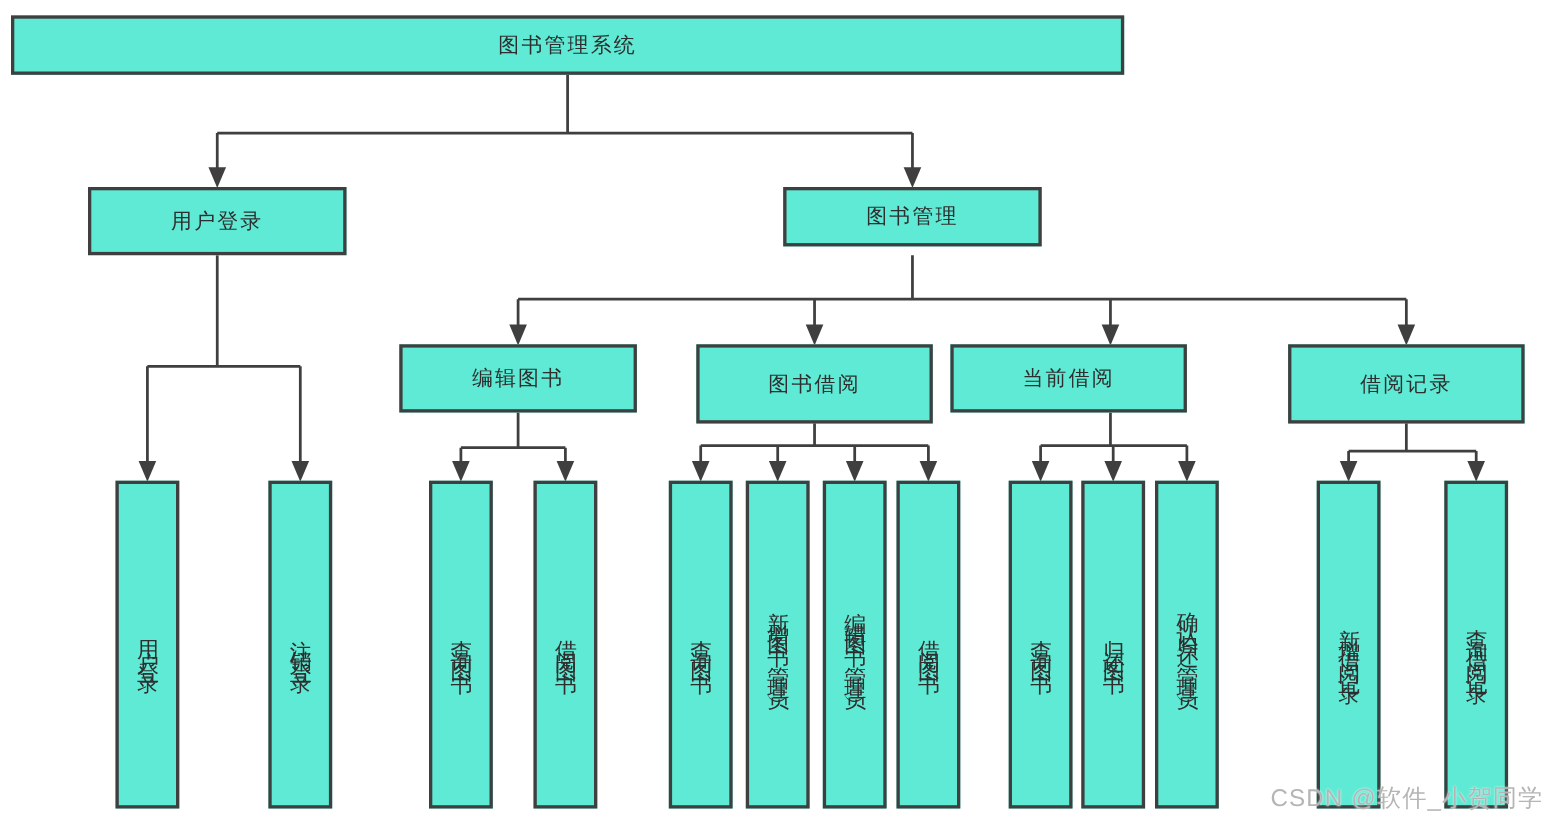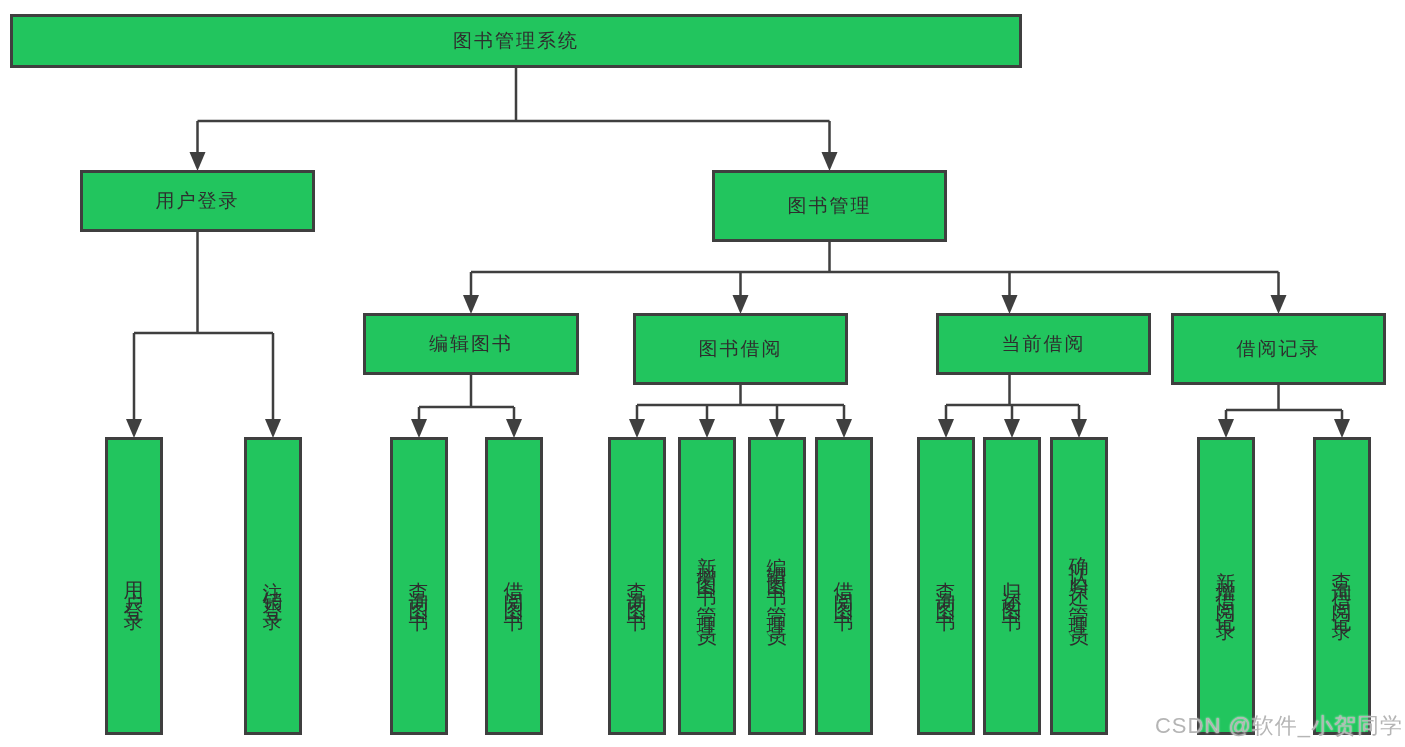--- a/index.html
+++ b/index.html
@@ -20,21 +20,21 @@
   #wires{
     position:absolute;
     left:0;top:0;
     width:1405px;height:747px;
     pointer-events:none;
   }
   .box{
     position:absolute;
     box-sizing:border-box;
     border:3px solid var(--line);
-    background:#22c55e;
+    background:#5eead4;
     color:var(--text);
     display:flex;
     align-items:center;
     justify-content:center;
     text-align:center;
   }
   .h{
     font-size:19px;
     letter-spacing:2px;
     white-space:nowrap;
@@ -80,25 +80,25 @@
       <polygon points="938,419 954,419 946,438" fill="var(--line)"></polygon>
       <polygon points="1004,419 1020,419 1012,438" fill="var(--line)"></polygon>
       <polygon points="1071,419 1087,419 1079,438" fill="var(--line)"></polygon>
       <polygon points="1218,419 1234,419 1226,438" fill="var(--line)"></polygon>
       <polygon points="1334,419 1350,419 1342,438" fill="var(--line)"></polygon>
     </svg>
 
   <div class="box h" style="left:10px;top:14px;width:1012px;height:54px">图书管理系统</div>
 
   <div class="box h" style="left:80px;top:170px;width:235px;height:62px">用户登录</div>
-  <div class="box h" style="left:712px;top:170px;width:235px;height:72px">图书管理</div>
+  <div class="box h" style="left:712px;top:170px;width:235px;height:54px">图书管理</div>
 
   <div class="box h" style="left:363px;top:313px;width:216px;height:62px">编辑图书</div>
   <div class="box h" style="left:633px;top:313px;width:215px;height:72px">图书借阅</div>
-  <div class="box h" style="left:936px;top:313px;width:215px;height:62px">当前借阅</div>
+  <div class="box h" style="left:864px;top:313px;width:215px;height:62px">当前借阅</div>
   <div class="box h" style="left:1171px;top:313px;width:215px;height:72px">借阅记录</div>
 
   <div class="box v" style="left:105px;top:437px;width:58px;height:298px">用户登录</div>
   <div class="box v" style="left:244px;top:437px;width:58px;height:298px">注销登录</div>
 
   <div class="box v" style="left:390px;top:437px;width:58px;height:298px">查询图书</div>
   <div class="box v" style="left:485px;top:437px;width:58px;height:298px">借阅图书</div>
 
   <div class="box v" style="left:608px;top:437px;width:58px;height:298px">查询图书</div>
   <div class="box v" style="left:678px;top:437px;width:58px;height:298px">新增图书（管理员）</div>

